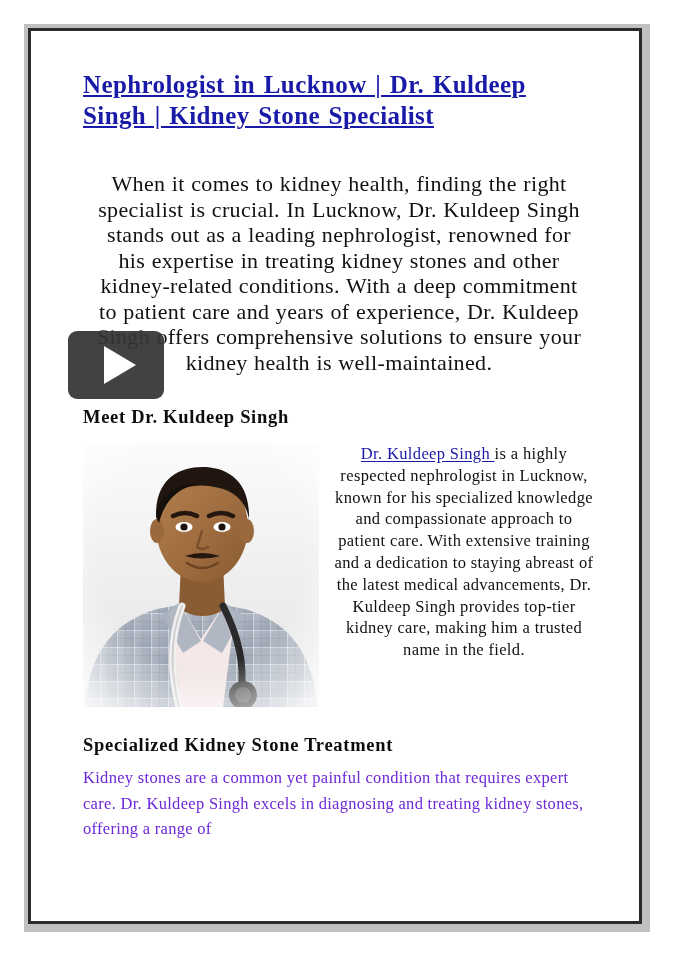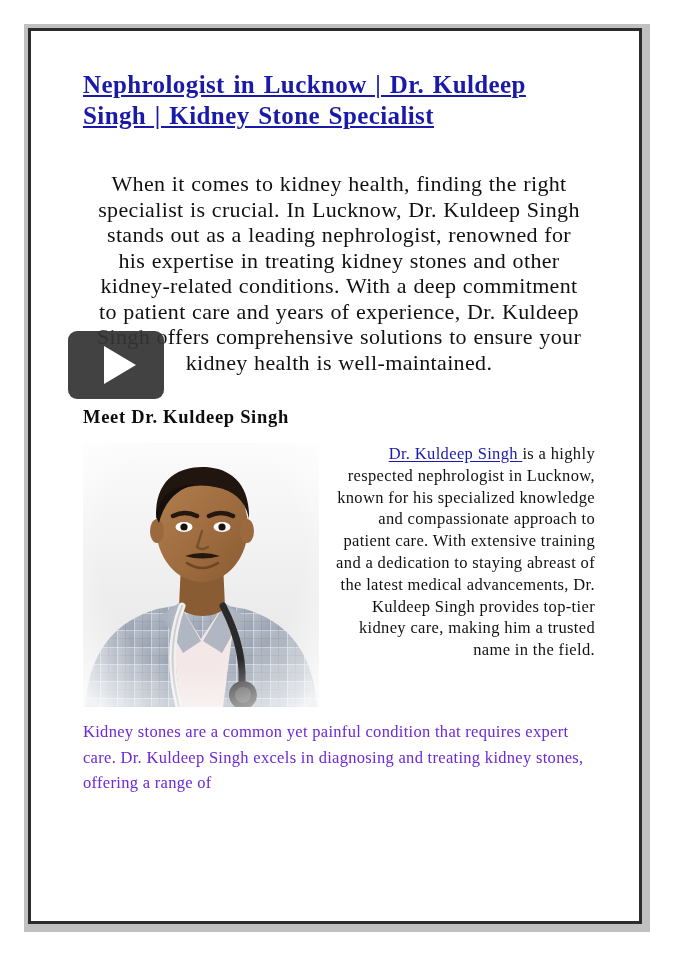--- a/index.html
+++ b/index.html
@@ -137,21 +137,21 @@
     overflow: hidden;
   }
   #doctor-photo svg { display: block; width: 100%; height: 100%; }
 
   .bio-text {
     margin: 0;
     font-size: 16.5px;
     line-height: 21.8px;
     color: #111111;
     letter-spacing: 0.35px;
-    text-align: right;
+    text-align: center;
   }
   .inline-link {
     color: #1a1aa8;
     text-decoration: underline;
     text-underline-offset: 2px;
     cursor: pointer;
   }
 
   
   .treatment-p {
@@ -257,20 +257,21 @@
               <rect width="236" height="264" fill="url(#vign)"></rect>
             </svg>
           </div>
 
           <p class="bio-text">
             <span class="inline-link">Dr. Kuldeep Singh </span><span>is a highly respected nephrologist in Lucknow, known for his specialized knowledge and compassionate approach to patient care. With extensive training and a dedication to staying abreast of the latest medical advancements, Dr. Kuldeep Singh provides top-tier kidney care, making him a trusted name in the field.</span>
           </p>
 
         </div>
 
+        <h2 class="section-h" id="heading-treatment">Specialized Kidney Stone Treatment</h2>
 
         <p class="treatment-p">Kidney stones are a common yet painful condition that requires expert care. Dr. Kuldeep Singh excels in diagnosing and treating kidney stones, offering a range of</p>
 
       </div>
     </div>
   </div>
 
   <div id="play-overlay">
     <div id="play-triangle"></div>
   </div>

